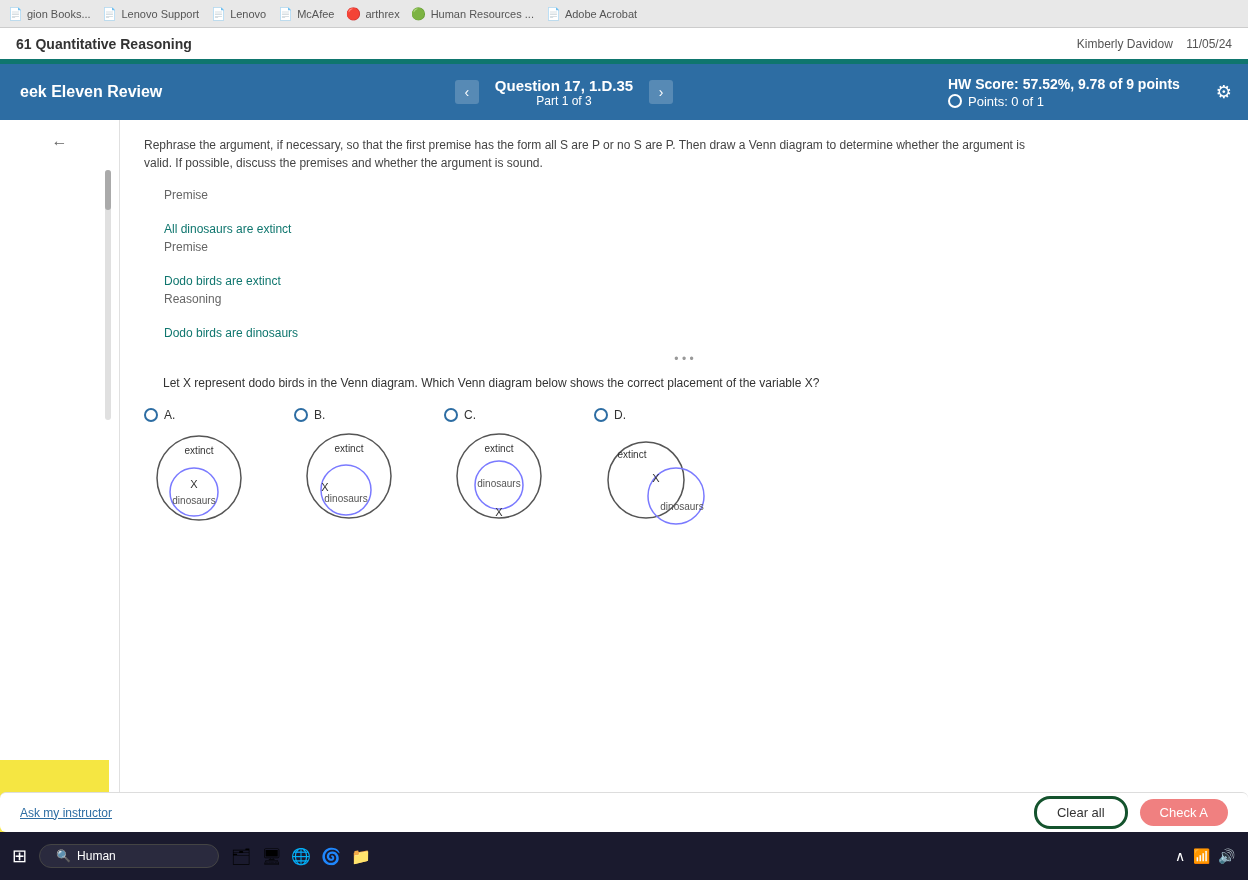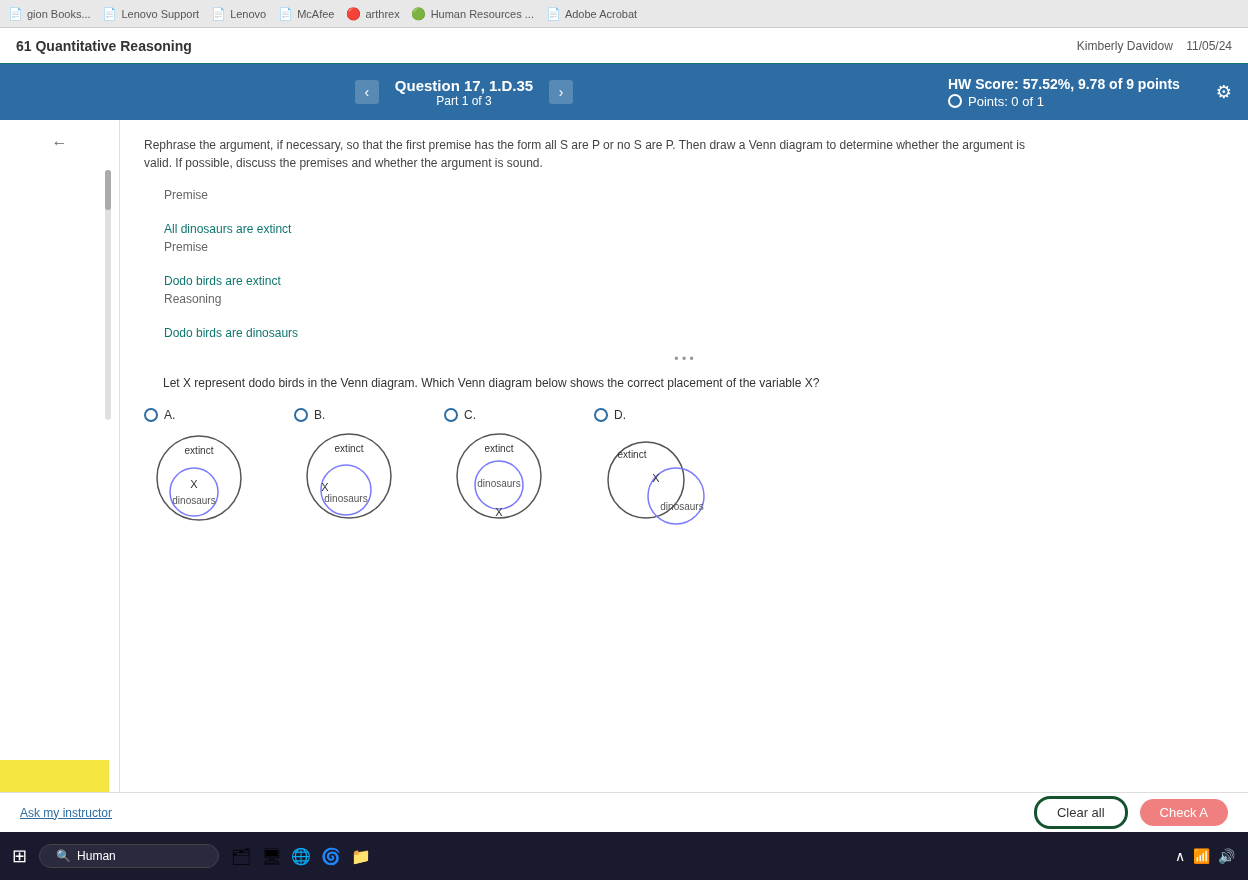--- a/index.html
+++ b/index.html
@@ -22,21 +22,21 @@
     }
     .browser-tab .icon { font-size: 12px; }
 
     
     .page-header {
       background: white;
       padding: 14px 16px;
       display: flex;
       justify-content: space-between;
       align-items: center;
-      border-bottom: 1px solid #0f766e;
+      border-bottom: 5px solid #0f766e;
       height: 36px;
     }
     .page-title { font-size: 14px; font-weight: bold; color: #333; }
     .page-user { font-size: 12px; color: #555; }
 
     
     .question-nav {
       background: #2d6da3;
       color: white;
       display: flex;
@@ -230,20 +230,21 @@
       border-top: 1px solid #ddd;
       height: 40px;
       display: flex;
       align-items: center;
       justify-content: space-between;
       padding: 0 20px;
       position: fixed;
       bottom: 48px;
       left: 0;
       right: 0;
+      border-radius: 6px;
     }
     .ask-instructor {
       font-size: 12px;
       color: #2d6da3;
       cursor: pointer;
       text-decoration: underline;
     }
     .bottom-btns {
       display: flex;
       gap: 12px;
@@ -357,20 +358,23 @@
 <div class="page-header">
   <span class="page-title">61 Quantitative Reasoning</span>
   <span class="page-user">
     <span>Kimberly Davidow</span>
     &nbsp;&nbsp;
     <span>11/05/24</span>
   </span>
 </div>
 
 <div class="question-nav">
+  <div class="week-label">
+    <span>eek Eleven Review</span>
+  </div>
   <div class="nav-center">
     <button class="nav-btn">‹</button>
     <div class="q-title">
       <div class="main">Question 17, 1.D.35</div>
       <div class="sub">Part 1 of 3</div>
     </div>
     <button class="nav-btn">›</button>
   </div>
   <div class="score-section">
     <div class="score-main">HW Score: 57.52%, 9.78 of 9 points</div>

